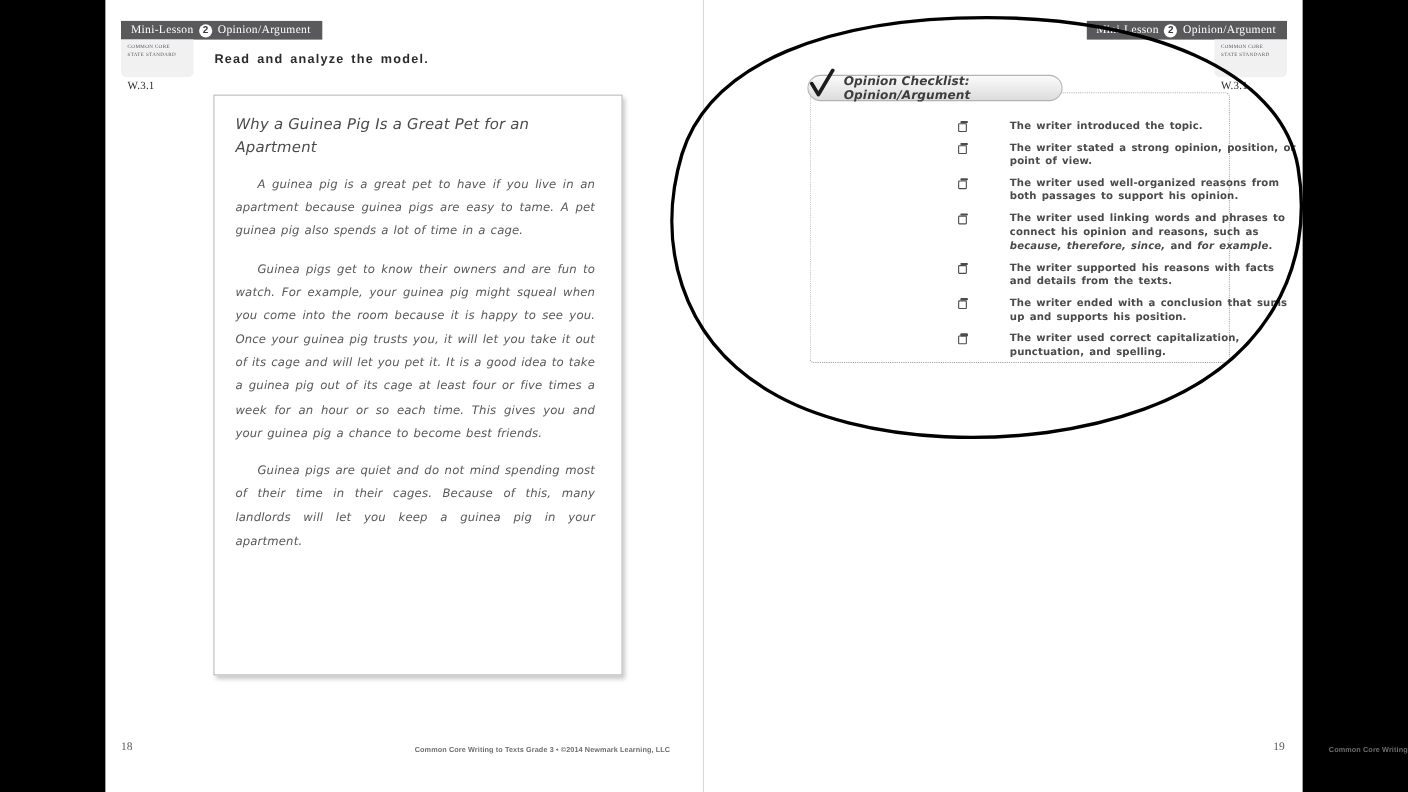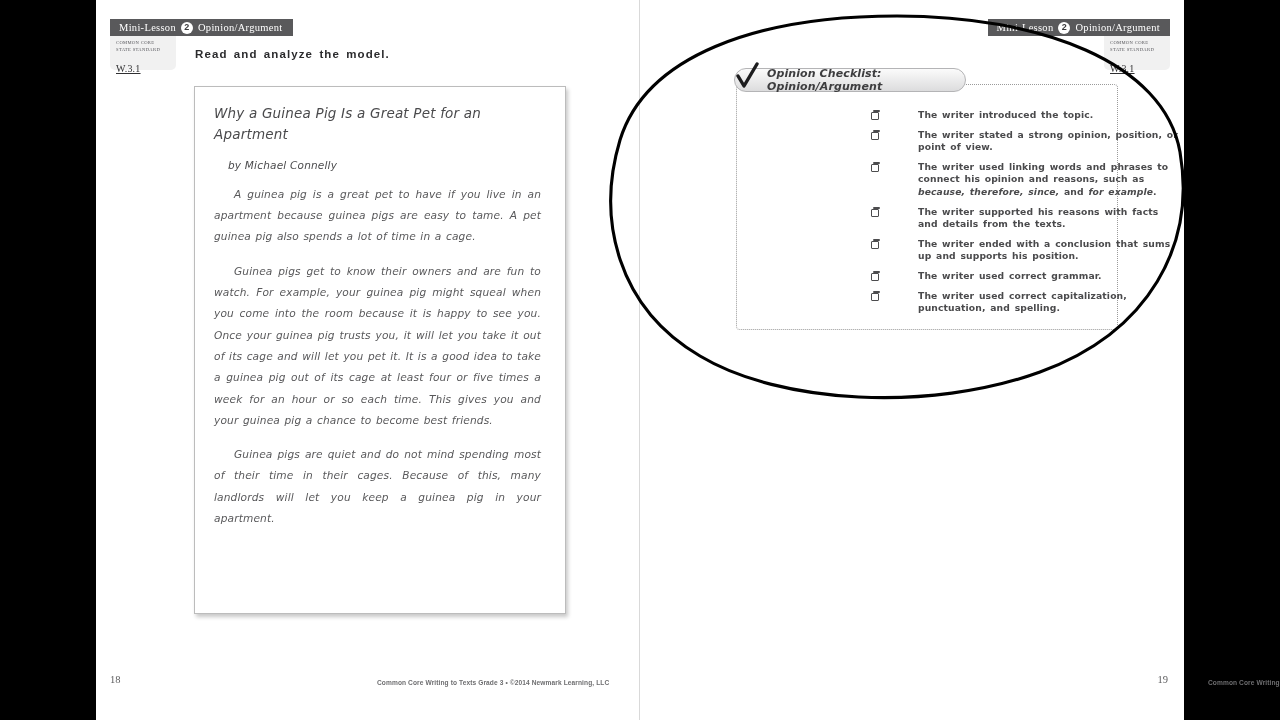--- a/index.html
+++ b/index.html
@@ -63,21 +63,21 @@
   .cc-badge-r { right: 14px; top: 36px; }
   .cc-l1, .cc-l2 {
     font-family: "Liberation Serif", serif;
     font-size: 4.6px; letter-spacing: .35px;
     text-transform: uppercase; line-height: 1.5;
     color: #55555a;
   }
   .cc-code {
     font-family: "Liberation Serif", serif;
     font-size: 10px; color: #2f2f31;
-    margin-top: 9px; letter-spacing: .2px; text-decoration: underline;
+    margin-top: 19px; letter-spacing: .2px;
   }
 
   
   .instruction {
     position: absolute; left: 99px; top: 48px;
     font-size: 11.5px; font-weight: bold;
     color: #2b2b2d; letter-spacing: 1.1px;
     word-spacing: 2px;
   }
 
@@ -210,21 +210,20 @@
       <div class="cc-badge cc-badge-l">
         <div class="cc-l1">Common Core</div>
         <div class="cc-l2">State Standard</div>
         <div class="cc-code">W.3.1</div>
       </div>
 
       <div class="instruction">Read and analyze the model.</div>
 
       <div class="model-box">
         <div class="model-title">Why a Guinea Pig Is a Great Pet for an Apartment</div>
-        <div class="model-author">by Michael Connelly</div>
         <div>
           <p class="model-para">A guinea pig is a great pet to have if you live in an apartment because guinea pigs are easy to tame. A pet guinea pig also spends a lot of time in a cage.</p>
           <p class="model-para">Guinea pigs get to know their owners and are fun to watch. For example, your guinea pig might squeal when you come into the room because it is happy to see you. Once your guinea pig trusts you, it will let you take it out of its cage and will let you pet it. It is a good idea to take a guinea pig out of its cage at least four or five times a week for an hour or so each time. This gives you and your guinea pig a chance to become best friends.</p>
           <p class="model-para">Guinea pigs are quiet and do not mind spending most of their time in their cages. Because of this, many landlords will let you keep a guinea pig in your apartment.</p>
         </div>
       </div>
 
       <div class="footer-copy footer-copy-l">Common Core Writing to Texts Grade 3 • ©2014 Newmark Learning, LLC</div>
       <div class="page-num page-num-l">18</div>
     </div>
@@ -256,33 +255,33 @@
             <div class="item">
               <span class="item-box"></span>
               <span class="item-text">The writer introduced the topic.</span>
             </div>
             <div class="item">
               <span class="item-box"></span>
               <span class="item-text">The writer stated a strong opinion, position, or point of view.</span>
             </div>
             <div class="item">
               <span class="item-box"></span>
+              <span class="item-text">The writer used well-organized reasons from both passages to support his opinion.</span>
+            </div>
+            <div class="item">
+              <span class="item-box"></span>
               <span class="item-text"><span>The writer used linking words and phrases to connect his opinion and reasons, such as </span><i>because, therefore, since,</i><span> and </span><i>for example</i><span>.</span></span>
             </div>
             <div class="item">
               <span class="item-box"></span>
               <span class="item-text">The writer supported his reasons with facts and details from the texts.</span>
             </div>
             <div class="item">
               <span class="item-box"></span>
               <span class="item-text">The writer ended with a conclusion that sums up and supports his position.</span>
-            </div>
-            <div class="item">
-              <span class="item-box"></span>
-              <span class="item-text">The writer used correct grammar.</span>
             </div>
             <div class="item">
               <span class="item-box"></span>
               <span class="item-text">The writer used correct capitalization, punctuation, and spelling.</span>
             </div>
           </div>
       </div>
 
       <div class="footer-copy footer-copy-r">Common Core Writing to Texts Grade 3 • ©2014 Newmark Learning, LLC</div>
       <div class="page-num page-num-r">19</div>

